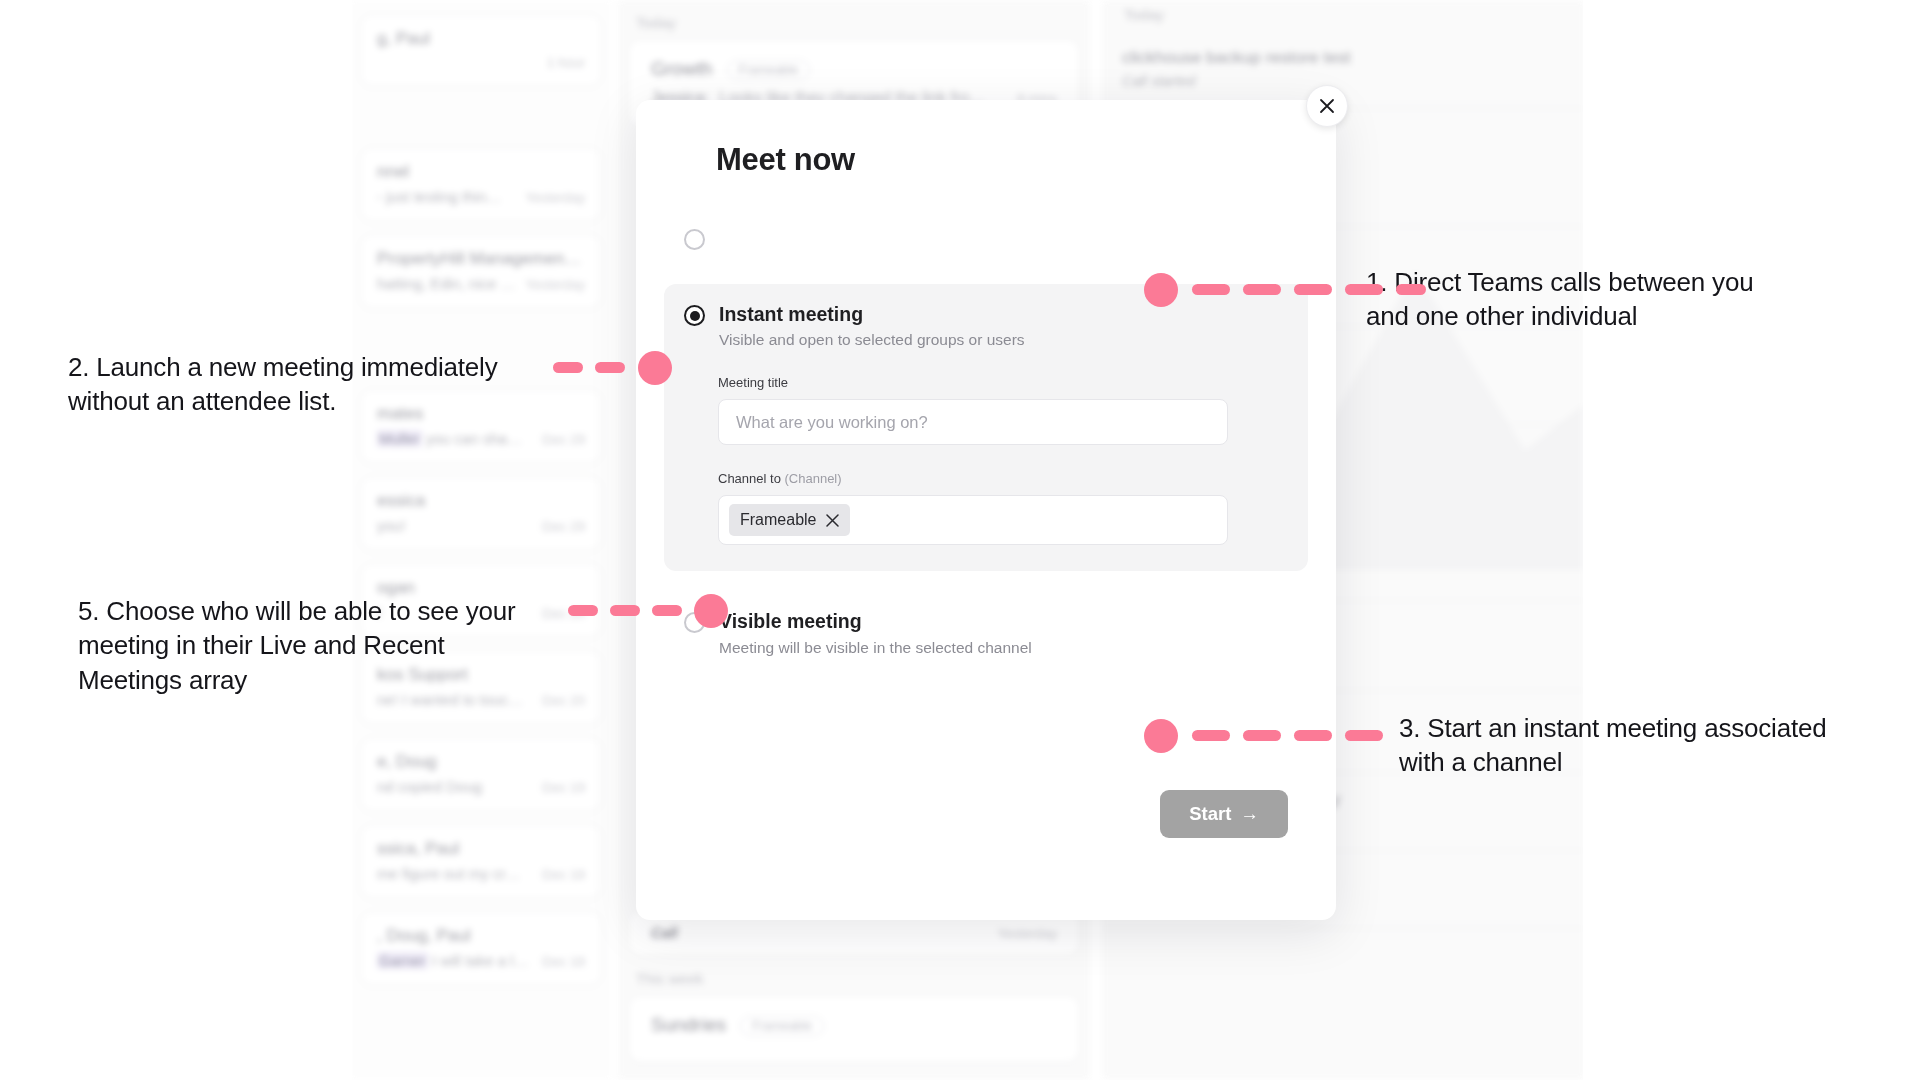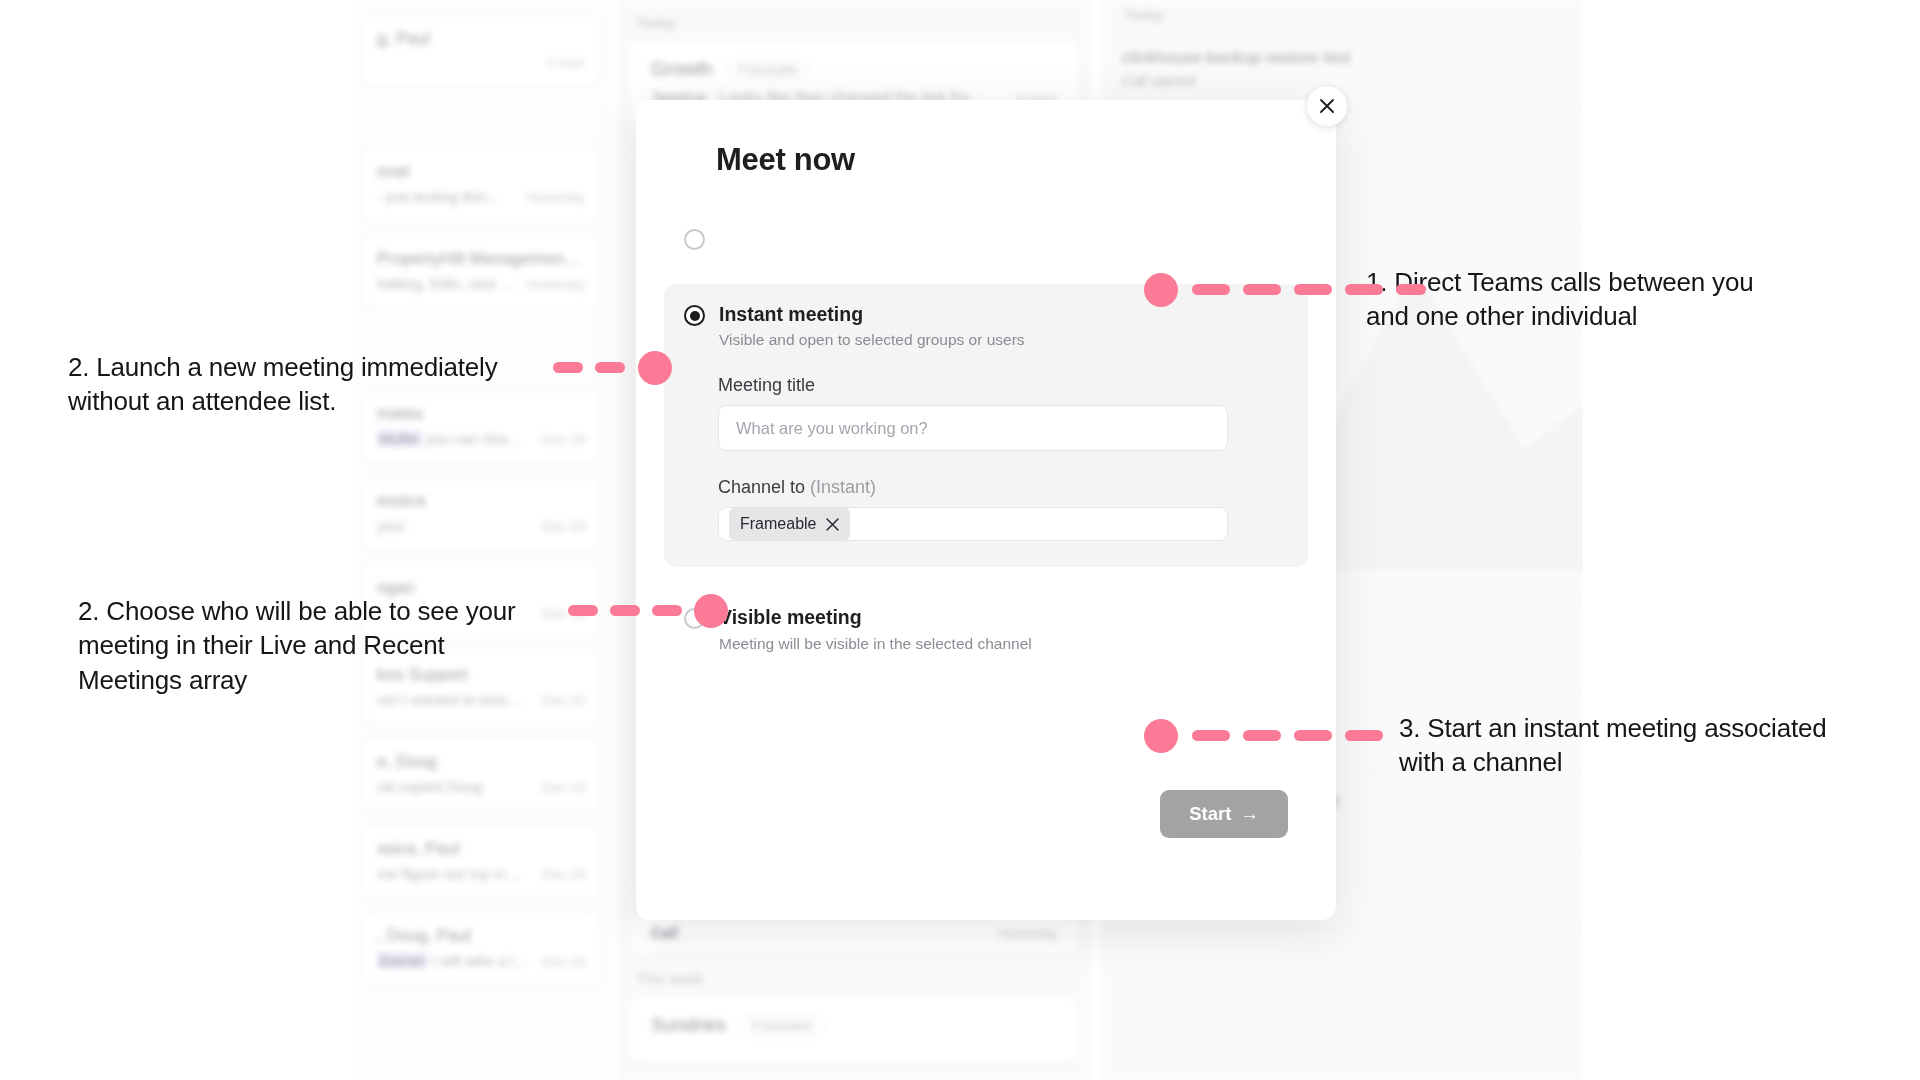--- a/index.html
+++ b/index.html
@@ -117,31 +117,31 @@
     display: flex; align-items: center; justify-content: center;
   }
   .radio.on { border-color: #1c1c1f; }
   .radio.on::after {
     content: ''; width: 10px; height: 10px; border-radius: 50%; background: #1c1c1f;
   }
   .opt-label { font-size: 19.5px; font-weight: 700; color: #1f1f22; line-height: 1.25; }
   .opt-desc { font-size: 15.5px; color: #8b8b93; margin-top: 5px; }
 
   .field-label {
-    font-size: 18px; color: #3c3c42; margin: 26px 0 9px 34px;
+    font-size: 13px; color: #3c3c42; margin: 26px 0 9px 34px;
   }
   .field-label .optional { color: #9d9da5; }
   .text-input {
     margin-left: 34px; width: 510px; height: 46px;
     background: #ffffff; border: 1px solid #e6e6ea; border-radius: 8px;
     display: flex; align-items: center; padding: 0 17px;
     font-size: 16.5px; color: #a5a5ad;
   }
   .chip-input {
-    margin-left: 34px; width: 510px; height: 34px;
+    margin-left: 34px; width: 510px; height: 50px;
     background: #ffffff; border: 1px solid #e6e6ea; border-radius: 8px;
     display: flex; align-items: center; padding: 0 10px;
   }
   .chip {
     background: #e6e6e9; border-radius: 5px; height: 32px;
     display: flex; align-items: center; gap: 10px;
     padding: 0 11px; font-size: 16px; color: #2a2a2f; font-weight: 500;
   }
   .chip-x { cursor: pointer; display: flex; align-items: center; }
 
@@ -376,21 +376,21 @@
           <div class="opt-desc">Visible and open to selected groups or users</div>
         </div>
       </div>
 
       <div class="field-label">Meeting title</div>
       <div class="text-input">
         <span>What are you working on?</span>
       </div>
 
       <div class="field-label">
-        <span>Channel to </span><span class="optional">(Instant)</span>
+        <span>Channel to </span><span class="optional">(Channel)</span>
       </div>
       <div class="chip-input">
         <div class="chip">
           <span>Frameable</span>
           <span class="chip-x">
             <svg width="13" height="13" viewBox="0 0 13 13">
                 <path d="M1 1 L12 12 M12 1 L1 12" stroke="#2a2a2f" stroke-width="1.5" stroke-linecap="round" fill="none"></path>
               </svg>
           </span>
         </div>
@@ -429,21 +429,21 @@
   <div class="dash" style="left:1396px; top:284px; width:30px;"></div>
   <div class="anno-text" style="left:1366px; top:265px; width:470px;">1. Direct Teams calls between you
      and one other individual</div>
 
   <div class="anno-text" style="left:68px; top:350px; width:520px;">2. Launch a new meeting immediately
 without an attendee list.</div>
   <div class="dash" style="left:553px; top:362px; width:30px;"></div>
   <div class="dash" style="left:595px; top:362px; width:30px;"></div>
   <div class="dot" style="left:638px; top:351px;"></div>
 
-  <div class="anno-text" style="left:78px; top:594px; width:500px;">2. Choose who will be able to see your
+  <div class="anno-text" style="left:78px; top:594px; width:500px;">5. Choose who will be able to see your
 meeting in their Live and Recent
 Meetings array</div>
   <div class="dash" style="left:568px; top:605px; width:30px;"></div>
   <div class="dash" style="left:610px; top:605px; width:30px;"></div>
   <div class="dash" style="left:652px; top:605px; width:30px;"></div>
   <div class="dot" style="left:694px; top:594px;"></div>
 
   <div class="dot" style="left:1144px; top:719px;"></div>
   <div class="dash" style="left:1192px; top:730px; width:38px;"></div>
   <div class="dash" style="left:1243px; top:730px; width:38px;"></div>

